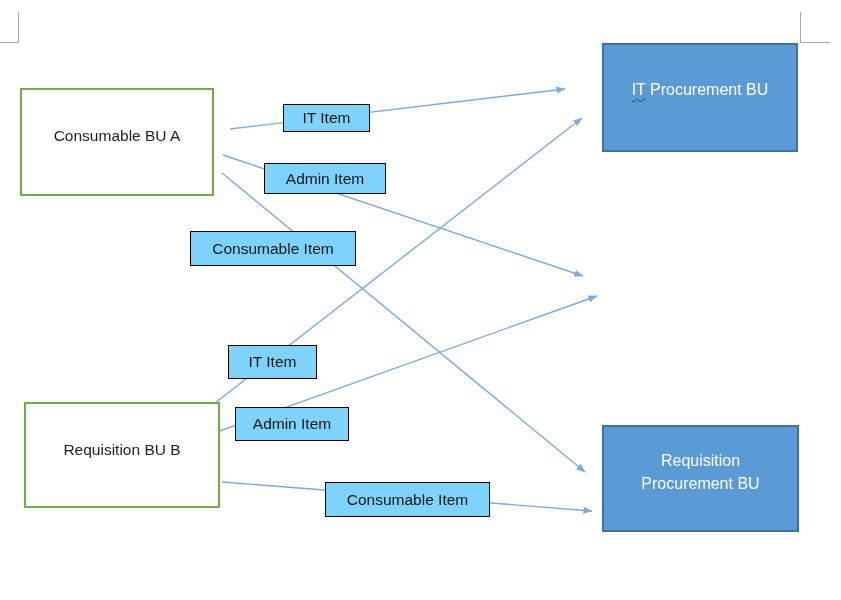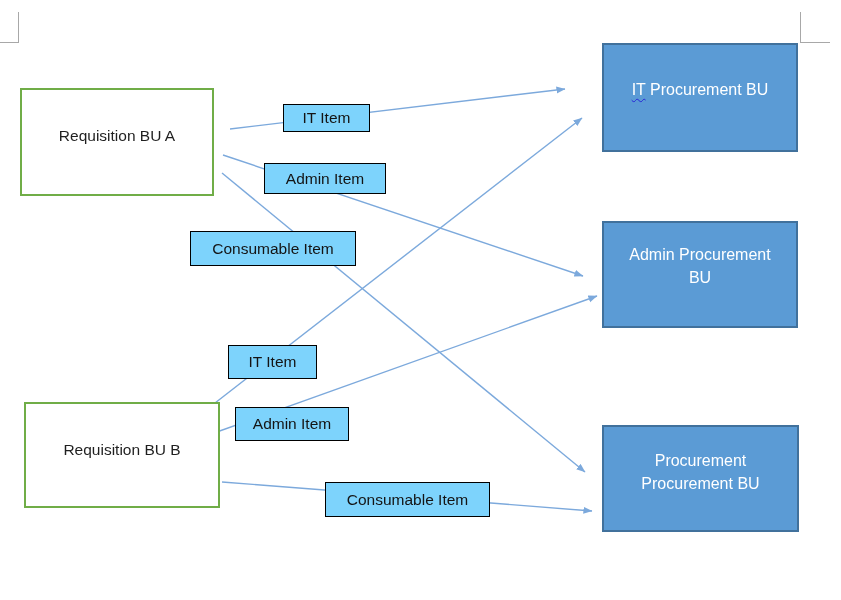--- a/index.html
+++ b/index.html
@@ -58,40 +58,36 @@
     </defs>
   <line x1="230" y1="129" x2="565" y2="89" stroke="#7CA9DC" stroke-width="1.4" marker-end="url(#ah)"></line>
       <line x1="223" y1="155" x2="583" y2="276" stroke="#7CA9DC" stroke-width="1.4" marker-end="url(#ah)"></line>
       <line x1="222" y1="173" x2="585" y2="472" stroke="#7CA9DC" stroke-width="1.4" marker-end="url(#ah)"></line>
       <line x1="215" y1="403" x2="582" y2="118" stroke="#7CA9DC" stroke-width="1.4" marker-end="url(#ah)"></line>
       <line x1="214" y1="433" x2="597" y2="296" stroke="#7CA9DC" stroke-width="1.4" marker-end="url(#ah)"></line>
       <line x1="222" y1="482" x2="592" y2="511" stroke="#7CA9DC" stroke-width="1.4" marker-end="url(#ah)"></line>
     </svg>
 
   <div id="req-a" class="shape req">
-    <span>Requisition BU A</span>
+    <span>Consumable BU A</span>
   </div>
 
   <div id="req-b" class="shape req">
     <span>Requisition BU B</span>
   </div>
 
   <div id="proc-it" class="shape proc">
     <div>
       <span class="wavy">IT</span><span> Procurement BU</span>
     </div>
   </div>
 
-  <div id="proc-admin" class="shape proc">
-    <div>Admin Procurement</div>
-    <div>BU</div>
-  </div>
 
   <div id="proc-cons" class="shape proc">
-    <div>Procurement</div>
+    <div>Requisition</div>
     <div>Procurement BU</div>
   </div>
 
   <div id="item-it-a" class="shape item">
     <span>IT Item</span>
   </div>
   <div id="item-admin-a" class="shape item">
     <span>Admin Item</span>
   </div>
   <div id="item-cons-a" class="shape item">

